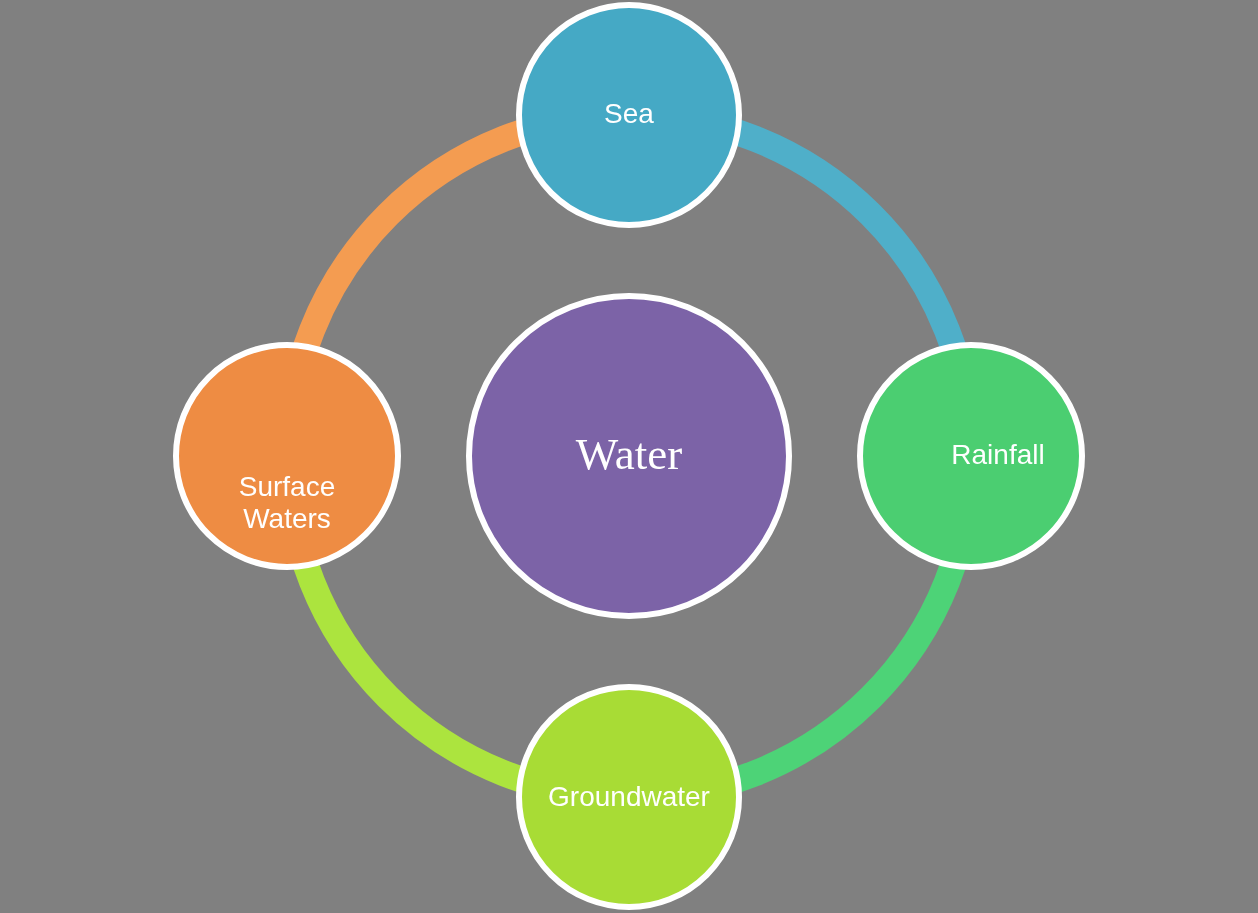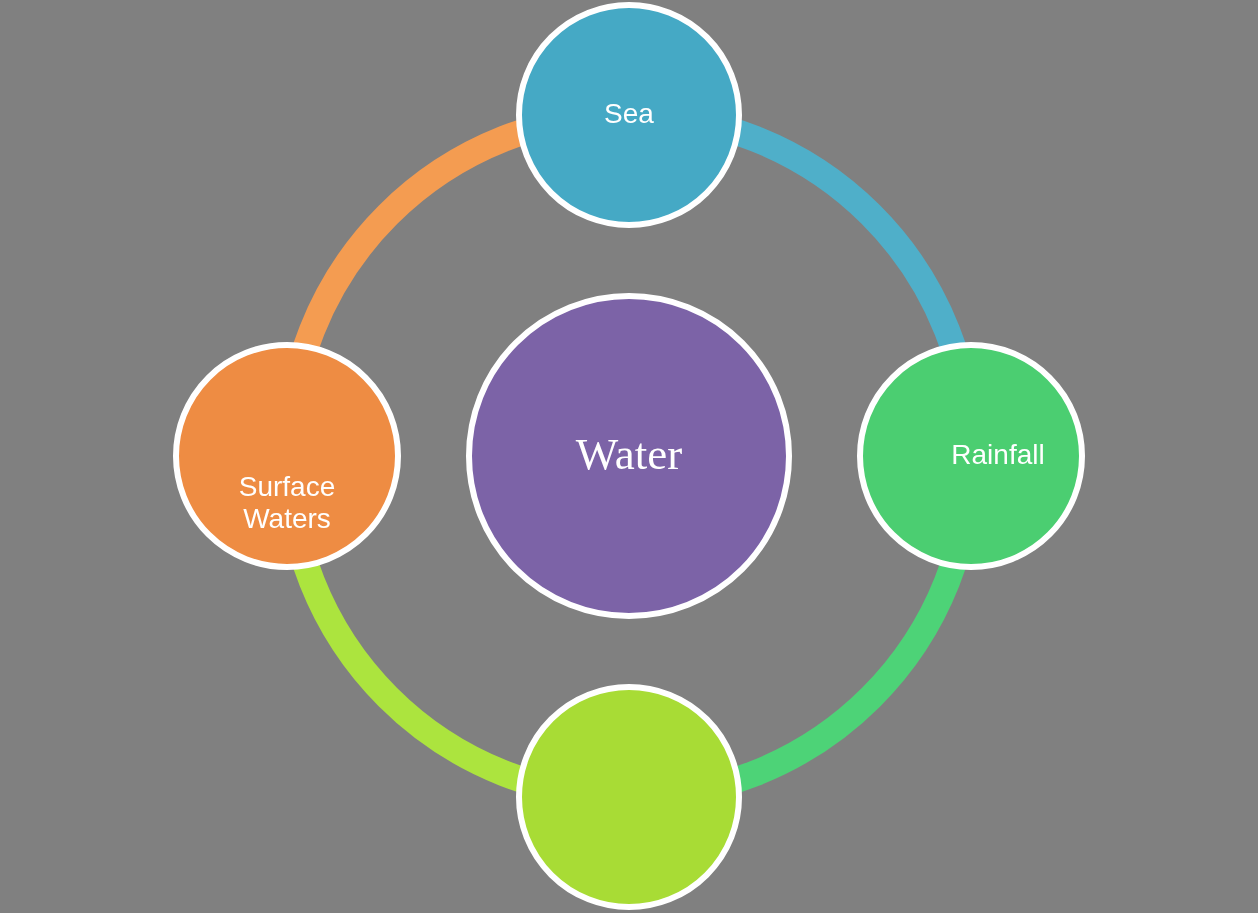--- a/index.html
+++ b/index.html
@@ -48,18 +48,19 @@
     <circle class="node-circle" cx="629" cy="115" r="110" fill="#45A9C5"></circle>
     <circle class="node-circle" cx="971" cy="456" r="111" fill="#4BCE71"></circle>
     <circle class="node-circle" cx="629" cy="797" r="110" fill="#A8DC35"></circle>
     <circle class="node-circle" cx="287" cy="456" r="111" fill="#EE8C43"></circle>
   </svg>
 
   <div id="sea-label" class="label label-satellite">Sea</div>
 
   <div id="rainfall-label" class="label label-satellite">Rainfall</div>
 
+  <div id="groundwater-label" class="label label-satellite">Groundwater</div>
 
   <div id="surface-label" class="label label-satellite label-wrap">Surface Waters</div>
 
   <div id="water-label" class="label label-center">Water</div>
 
 </div>
 
 </body></html>

